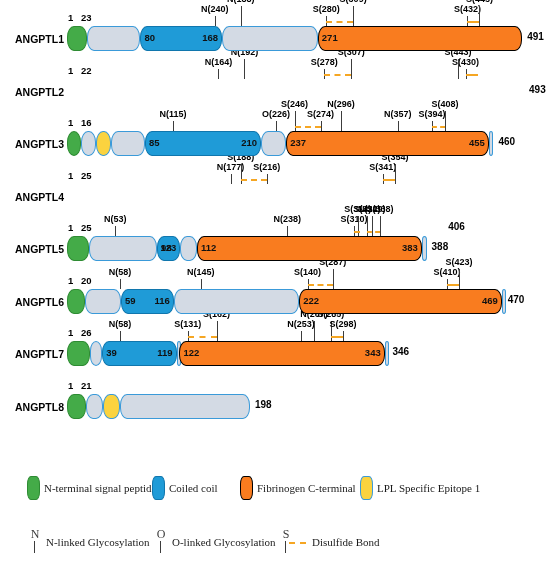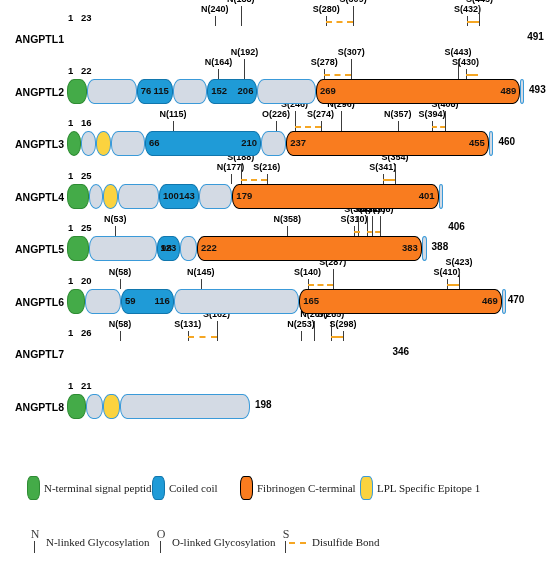--- a/index.html
+++ b/index.html
@@ -110,20 +110,30 @@
     position:absolute;top:12px;left:9px;width:17px;height:0;
     border-top:2px dashed #f5a623;
   }
 </style>
 </head>
 <body>
 
 <div id="diagram">
     <div class="row" style="top: 8px;">
       <div class="plabel">ANGPTL1</div>
+      <div class="track" style="left: 67px; width: 455.21px;">
+        <div class="seg green" style="left: 0px; width: 20.438px; z-index: 3;"></div>
+        <div class="seg light" style="left: 20.438px; width: 52.953px; z-index: 1;"></div>
+        <div class="seg blue" style="left: 73.391px; width: 81.752px; z-index: 3;"></div>
+        <div class="innum l" style="left: 77.391px; z-index: 6;">80</div>
+        <div class="innum r" style="left: 119.143px; width: 32px; z-index: 6;">168</div>
+        <div class="seg light" style="left: 155.143px; width: 95.687px; z-index: 1;"></div>
+        <div class="seg orange" style="left: 250.83px; width: 204.38px; z-index: 3;"></div>
+        <div class="innum l" style="left: 254.83px; z-index: 6;">271</div>
+      </div>
       <div class="startnum" style="left: 68px;">1</div>
       <div class="startnum" style="left: 81px;">23</div>
       <div class="endnum" style="left: 527.21px;">491</div>
       <div class="site" style="left: 194.711px; top: -3px; width: 40px; height: 22px;">
         <div class="stext">N(240)</div>
         <div class="stick" style="height: 10px; top: 11px;"></div>
       </div>
       <div class="site" style="left: 220.723px; top: -3px; width: 40px; height: 22px;">
         <div class="stext" style="top: -11px;">N(188)</div>
         <div class="stick" style="height: 20px; top: 1px;"></div>
@@ -142,36 +152,20 @@
       </div>
       <div class="site" style="left: 459.476px; top: -3px; width: 40px; height: 22px;">
         <div class="stext" style="top: -11px;">S(445)</div>
         <div class="stick" style="height: 20px; top: 1px;"></div>
       </div>
       <div class="ssbond" style="left: 326.191px; width: 26.941px; top: 13px;"></div>
       <div class="ssbond" style="left: 467.399px; width: 12.077px; top: 13px;"></div>
     </div>
     <div class="row" style="top: 60.5px;">
       <div class="plabel">ANGPTL2</div>
-      <div class="track" style="left: 67px; width: 457.068px;">
-        <div class="seg green" style="left: 0px; width: 19.509px; z-index: 3;"></div>
-        <div class="seg light" style="left: 19.509px; width: 50.166px; z-index: 1;"></div>
-        <div class="seg blue" style="left: 69.675px; width: 36.231px; z-index: 3;"></div>
-        <div class="innum l" style="left: 73.675px; z-index: 6;">76</div>
-        <div class="innum r" style="left: 69.906px; width: 32px; z-index: 6;">115</div>
-        <div class="seg light" style="left: 105.906px; width: 34.373px; z-index: 1;"></div>
-        <div class="seg blue" style="left: 140.279px; width: 50.166px; z-index: 3;"></div>
-        <div class="innum l" style="left: 144.279px; z-index: 6;">152</div>
-        <div class="innum r" style="left: 154.445px; width: 32px; z-index: 6;">206</div>
-        <div class="seg light" style="left: 190.445px; width: 58.527px; z-index: 1;"></div>
-        <div class="seg orange" style="left: 248.972px; width: 204.38px; z-index: 3;"></div>
-        <div class="innum l" style="left: 252.972px; z-index: 6;">269</div>
-        <div class="innum r" style="left: 417.352px; width: 32px; z-index: 6;">489</div>
-        <div class="seg light" style="left: 453.352px; width: 4px; z-index: 1;"></div>
-      </div>
       <div class="startnum" style="left: 68px;">1</div>
       <div class="startnum" style="left: 81px;">22</div>
       <div class="endnum" style="left: 529.068px;">493</div>
       <div class="site" style="left: 198.427px; top: -3px; width: 40px; height: 22px;">
         <div class="stext">N(164)</div>
         <div class="stick" style="height: 10px; top: 11px;"></div>
       </div>
       <div class="site" style="left: 224.439px; top: -3px; width: 40px; height: 22px;">
         <div class="stext" style="top: -11px;">N(192)</div>
         <div class="stick" style="height: 20px; top: 1px;"></div>
@@ -196,21 +190,21 @@
       <div class="ssbond" style="left: 465.541px; width: 12.077px; top: 13px;"></div>
     </div>
     <div class="row" style="top: 113px;">
       <div class="plabel">ANGPTL3</div>
       <div class="track" style="left: 67px; width: 426.411px;">
         <div class="seg green" style="left: 0px; width: 13.935px; z-index: 3;"></div>
         <div class="seg light" style="left: 13.935px; width: 14.864px; z-index: 1;"></div>
         <div class="seg yellow" style="left: 28.799px; width: 14.864px; z-index: 3;"></div>
         <div class="seg light" style="left: 43.663px; width: 34.373px; z-index: 1;"></div>
         <div class="seg blue" style="left: 78.036px; width: 116.125px; z-index: 3;"></div>
-        <div class="innum l" style="left: 82.036px; z-index: 6;">66</div>
+        <div class="innum l" style="left: 82.036px; z-index: 6;">85</div>
         <div class="innum r" style="left: 158.161px; width: 32px; z-index: 6;">210</div>
         <div class="seg light" style="left: 194.161px; width: 25.083px; z-index: 1;"></div>
         <div class="seg orange" style="left: 219.244px; width: 202.522px; z-index: 3;"></div>
         <div class="innum l" style="left: 223.244px; z-index: 6;">237</div>
         <div class="innum r" style="left: 385.766px; width: 32px; z-index: 6;">455</div>
         <div class="seg light" style="left: 421.766px; width: 4.645px; z-index: 1;"></div>
       </div>
       <div class="startnum" style="left: 68px;">1</div>
       <div class="startnum" style="left: 81px;">16</div>
       <div class="endnum" style="left: 498.411px;">460</div>
@@ -244,34 +238,20 @@
       </div>
       <div class="site" style="left: 425.103px; top: -3px; width: 40px; height: 22px;">
         <div class="stext" style="top: -11px;">S(408)</div>
         <div class="stick" style="height: 20px; top: 1px;"></div>
       </div>
       <div class="ssbond" style="left: 294.605px; width: 26.012px; top: 13px;"></div>
       <div class="ssbond" style="left: 432.097px; width: 13.006px; top: 13px;"></div>
     </div>
     <div class="row" style="top: 165.5px;">
       <div class="plabel">ANGPTL4</div>
-      <div class="track" style="left: 67px; width: 376.245px;">
-        <div class="seg green" style="left: 0px; width: 22.296px; z-index: 3;"></div>
-        <div class="seg light" style="left: 22.296px; width: 13.935px; z-index: 1;"></div>
-        <div class="seg yellow" style="left: 36.231px; width: 14.864px; z-index: 3;"></div>
-        <div class="seg light" style="left: 51.095px; width: 40.876px; z-index: 1;"></div>
-        <div class="seg blue" style="left: 91.971px; width: 39.947px; z-index: 3;"></div>
-        <div class="innum l" style="left: 95.971px; z-index: 6;">100</div>
-        <div class="innum r" style="left: 95.918px; width: 32px; z-index: 6;">143</div>
-        <div class="seg light" style="left: 131.918px; width: 33.444px; z-index: 1;"></div>
-        <div class="seg orange" style="left: 165.362px; width: 206.238px; z-index: 3;"></div>
-        <div class="innum l" style="left: 169.362px; z-index: 6;">179</div>
-        <div class="innum r" style="left: 335.6px; width: 32px; z-index: 6;">401</div>
-        <div class="seg light" style="left: 371.6px; width: 4.645px; z-index: 1;"></div>
-      </div>
       <div class="startnum" style="left: 68px;">1</div>
       <div class="startnum" style="left: 81px;">25</div>
       <div class="endnum" style="left: 448.245px; margin-top: 32px;">406</div>
       <div class="site" style="left: 210.504px; top: -3px; width: 40px; height: 22px;">
         <div class="stext">N(177)</div>
         <div class="stick" style="height: 10px; top: 11px;"></div>
       </div>
       <div class="site" style="left: 220.723px; top: -3px; width: 40px; height: 22px;">
         <div class="stext" style="top: -11px;">S(188)</div>
         <div class="stick" style="height: 20px; top: 1px;"></div>
@@ -294,33 +274,33 @@
     <div class="row" style="top: 218px;">
       <div class="plabel">ANGPTL5</div>
       <div class="track" style="left: 67px; width: 359.523px;">
         <div class="seg green" style="left: 0px; width: 22.296px; z-index: 3;"></div>
         <div class="seg light" style="left: 22.296px; width: 67.817px; z-index: 1;"></div>
         <div class="seg blue" style="left: 90.113px; width: 23.225px; z-index: 3;"></div>
         <div class="innum l" style="left: 94.113px; z-index: 6;">98</div>
         <div class="innum r" style="left: 77.338px; width: 32px; z-index: 6;">123</div>
         <div class="seg light" style="left: 113.338px; width: 16.722px; z-index: 1;"></div>
         <div class="seg orange" style="left: 130.06px; width: 224.818px; z-index: 3;"></div>
-        <div class="innum l" style="left: 134.06px; z-index: 6;">222</div>
+        <div class="innum l" style="left: 134.06px; z-index: 6;">112</div>
         <div class="innum r" style="left: 318.878px; width: 32px; z-index: 6;">383</div>
         <div class="seg light" style="left: 354.878px; width: 4.645px; z-index: 1;"></div>
       </div>
       <div class="startnum" style="left: 68px;">1</div>
       <div class="startnum" style="left: 81px;">25</div>
       <div class="endnum" style="left: 431.523px;">388</div>
       <div class="site" style="left: 95.308px; top: -3px; width: 40px; height: 22px;">
         <div class="stext">N(53)</div>
         <div class="stick" style="height: 10px; top: 11px;"></div>
       </div>
       <div class="site" style="left: 267.173px; top: -3px; width: 40px; height: 22px;">
-        <div class="stext">N(358)</div>
+        <div class="stext">N(238)</div>
         <div class="stick" style="height: 10px; top: 11px;"></div>
       </div>
       <div class="site" style="left: 334.061px; top: -3px; width: 40px; height: 22px;">
         <div class="stext">S(310)</div>
         <div class="stick" style="height: 10px; top: 11px;"></div>
       </div>
       <div class="site" style="left: 337.777px; top: -3px; width: 40px; height: 22px;">
         <div class="stext" style="top: -11px;">S(314)</div>
         <div class="stick" style="height: 20px; top: 1px;"></div>
       </div>
@@ -342,21 +322,21 @@
     <div class="row" style="top: 270.5px;">
       <div class="plabel">ANGPTL6</div>
       <div class="track" style="left: 67px; width: 435.701px;">
         <div class="seg green" style="left: 0px; width: 17.651px; z-index: 3;"></div>
         <div class="seg light" style="left: 17.651px; width: 36.231px; z-index: 1;"></div>
         <div class="seg blue" style="left: 53.882px; width: 52.953px; z-index: 3;"></div>
         <div class="innum l" style="left: 57.882px; z-index: 6;">59</div>
         <div class="innum r" style="left: 70.835px; width: 32px; z-index: 6;">116</div>
         <div class="seg light" style="left: 106.835px; width: 125.415px; z-index: 1;"></div>
         <div class="seg orange" style="left: 232.25px; width: 202.522px; z-index: 3;"></div>
-        <div class="innum l" style="left: 236.25px; z-index: 6;">165</div>
+        <div class="innum l" style="left: 236.25px; z-index: 6;">222</div>
         <div class="innum r" style="left: 398.772px; width: 32px; z-index: 6;">469</div>
         <div class="seg light" style="left: 434.772px; width: 4px; z-index: 1;"></div>
       </div>
       <div class="startnum" style="left: 68px;">1</div>
       <div class="startnum" style="left: 81px;">20</div>
       <div class="endnum" style="left: 507.701px;">470</div>
       <div class="site" style="left: 99.953px; top: -3px; width: 40px; height: 22px;">
         <div class="stext">N(58)</div>
         <div class="stick" style="height: 10px; top: 11px;"></div>
       </div>
@@ -378,20 +358,32 @@
       </div>
       <div class="site" style="left: 439.038px; top: -3px; width: 40px; height: 22px;">
         <div class="stext" style="top: -11px;">S(423)</div>
         <div class="stick" style="height: 20px; top: 1px;"></div>
       </div>
       <div class="ssbond" style="left: 307.611px; width: 25.083px; top: 13px;"></div>
       <div class="ssbond" style="left: 446.961px; width: 12.077px; top: 13px;"></div>
     </div>
     <div class="row" style="top: 323px;">
       <div class="plabel">ANGPTL7</div>
+      <div class="track" style="left: 67px; width: 320.505px;">
+        <div class="seg green" style="left: 0px; width: 23.225px; z-index: 3;"></div>
+        <div class="seg light" style="left: 23.225px; width: 12.077px; z-index: 1;"></div>
+        <div class="seg blue" style="left: 35.302px; width: 74.32px; z-index: 3;"></div>
+        <div class="innum l" style="left: 39.302px; z-index: 6;">39</div>
+        <div class="innum r" style="left: 73.622px; width: 32px; z-index: 6;">119</div>
+        <div class="seg light" style="left: 109.622px; width: 4px; z-index: 1;"></div>
+        <div class="seg orange" style="left: 112.409px; width: 205.309px; z-index: 3;"></div>
+        <div class="innum l" style="left: 116.409px; z-index: 6;">122</div>
+        <div class="innum r" style="left: 281.718px; width: 32px; z-index: 6;">343</div>
+        <div class="seg light" style="left: 317.718px; width: 4px; z-index: 1;"></div>
+      </div>
       <div class="startnum" style="left: 68px;">1</div>
       <div class="startnum" style="left: 81px;">26</div>
       <div class="endnum" style="left: 392.505px;">346</div>
       <div class="site" style="left: 99.953px; top: -3px; width: 40px; height: 22px;">
         <div class="stext">N(58)</div>
         <div class="stick" style="height: 10px; top: 11px;"></div>
       </div>
       <div class="site" style="left: 167.77px; top: -3px; width: 40px; height: 22px;">
         <div class="stext">S(131)</div>
         <div class="stick" style="height: 10px; top: 11px;"></div>

